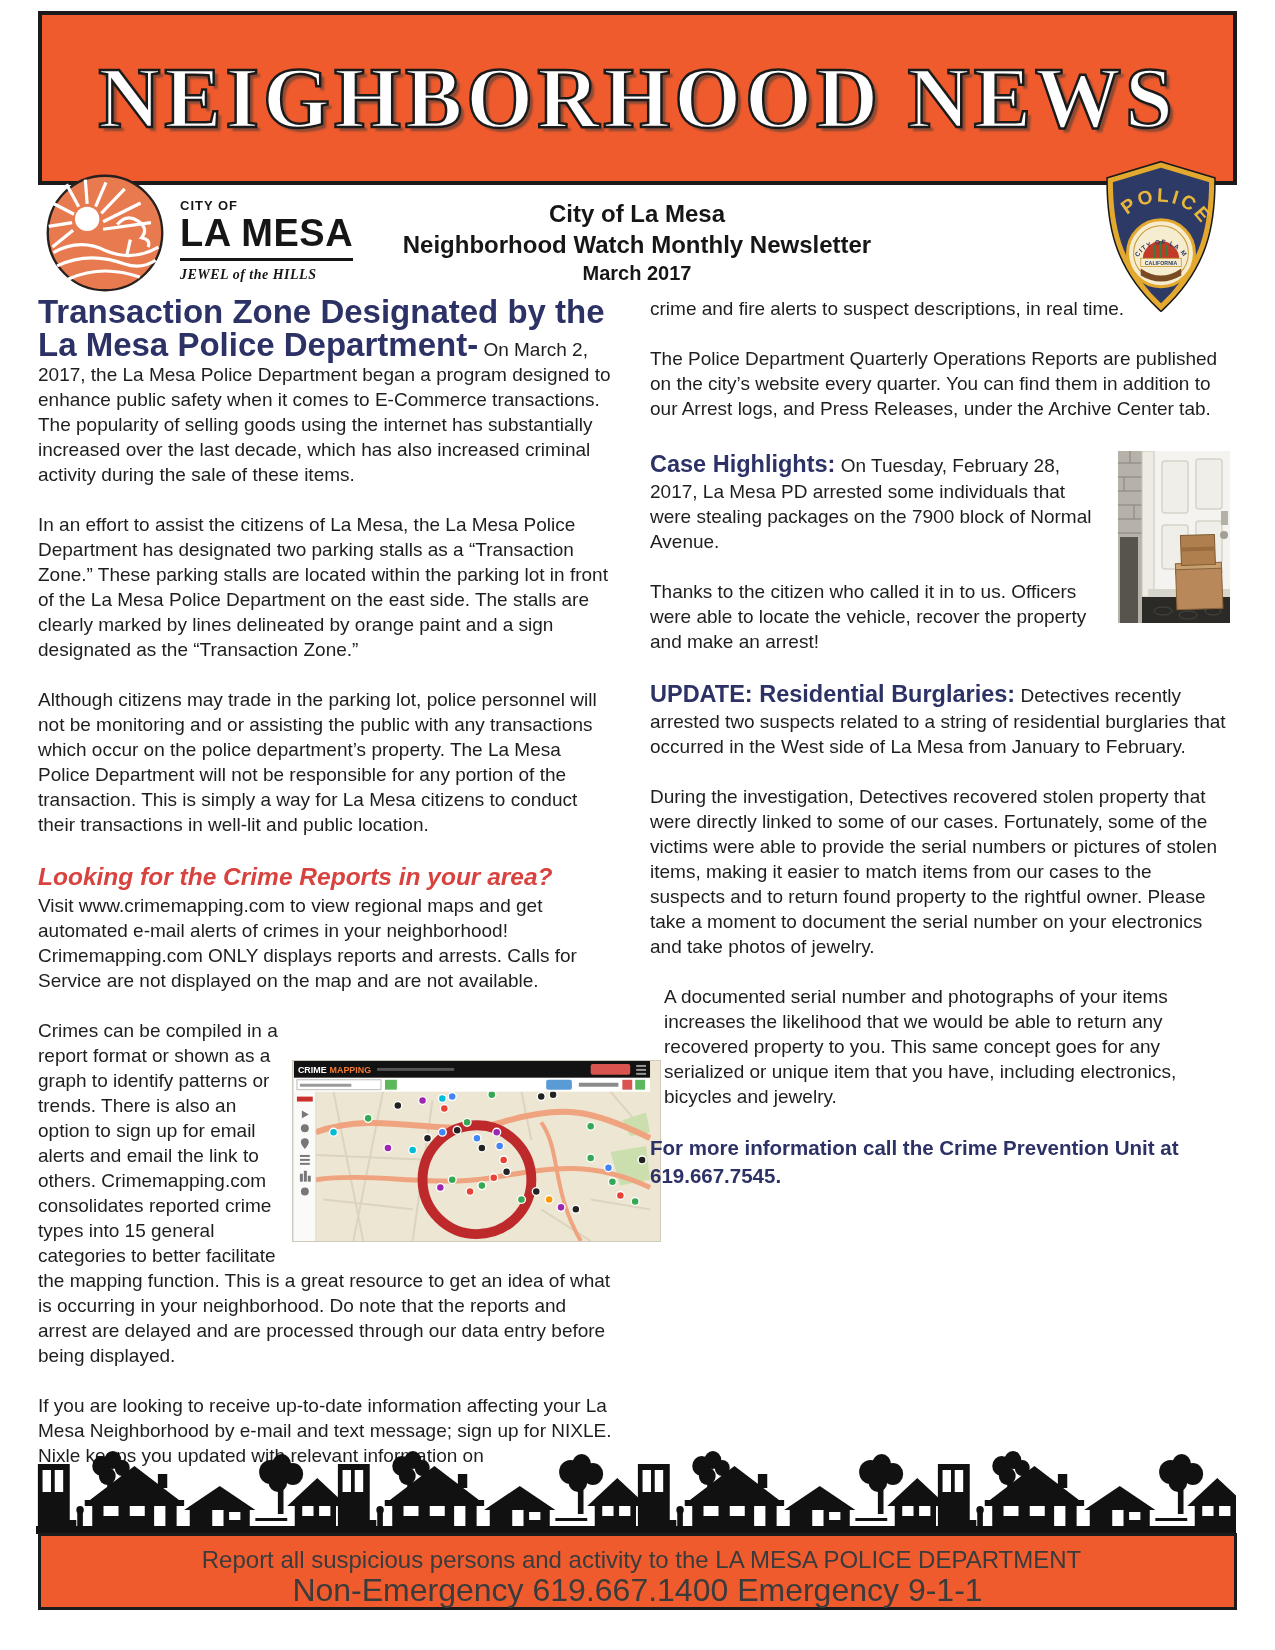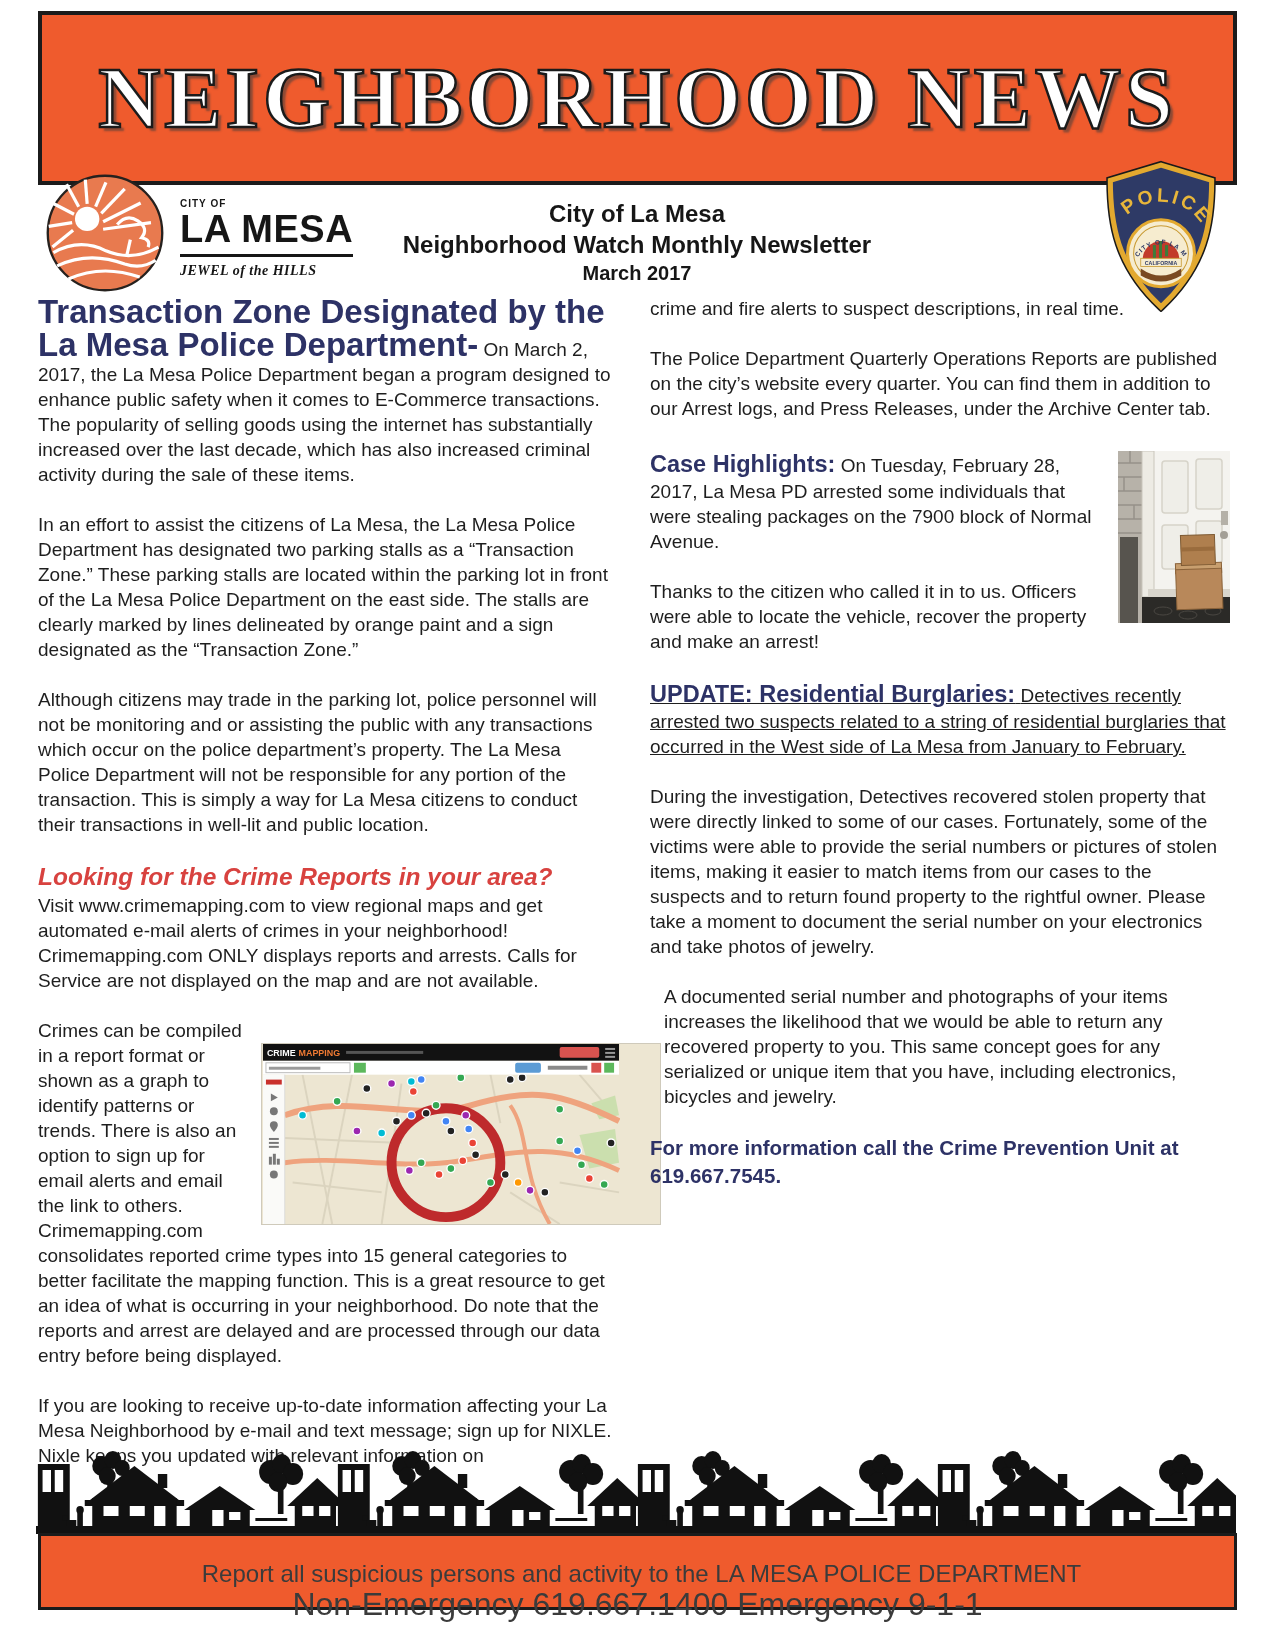--- a/index.html
+++ b/index.html
@@ -8,52 +8,52 @@
 
   
   .banner{position:absolute;left:38px;top:11px;width:1199px;height:174px;background:#EF5B2D;
           border:4px solid #1b1b1b;box-sizing:border-box;display:flex;align-items:center;justify-content:center;font-family:Liberation Serif, serif;}
   .banner-title{font-size:86px;font-weight:800;letter-spacing:4px;color:#ffffff;
           -webkit-text-stroke:2.5px #1b1b1b;text-shadow:4px 4px 2px rgba(60,60,60,.55);white-space:nowrap;}
 
   
   .logo{position:absolute;left:44px;top:172px;display:flex;z-index:3;}
   .logo-text{margin-left:14px;margin-top:26px;}
-  .logo-cityof{font-size:10px;font-weight:900;letter-spacing:1px;color:#161616;}
+  .logo-cityof{font-size:13px;font-weight:900;letter-spacing:1px;color:#161616;}
   .logo-name{font-size:38px;font-weight:900;letter-spacing:.5px;color:#161616;line-height:40px;
              border-bottom:3px solid #161616;padding-bottom:5px;display:inline-block;}
   .logo-tagline{font-family:"Liberation Serif", serif;font-style:italic;font-weight:800;
              font-size:14px;color:#161616;margin-top:6px;letter-spacing:.5px;}
   .mast-center{position:absolute;left:337px;top:198px;width:600px;text-align:center;z-index:2;}
   .mast-line1,.mast-line2{font-size:24px;font-weight:bold;line-height:31px;color:#161616;}
   .mast-line3{font-size:20px;font-weight:bold;line-height:26px;color:#161616;}
   .badge{position:absolute;left:1100px;top:160px;z-index:3;}
 
   
   .columns{position:absolute;left:38px;top:296px;width:1200px;display:flex;}
   .col-left{width:578px;flex:none;}
   .col-right{width:580px;flex:none;margin-left:34px;}
   p{margin:0 0 25px 0;font-size:19px;line-height:25px;}
   .h-navy{font-size:33px;font-weight:bold;color:#2D3266;line-height:31px;}
   .h-navy-big{font-size:23.5px;font-weight:bold;color:#2D3266;line-height:30px;}
   .h-red{font-size:24.5px;font-weight:bold;font-style:italic;color:#D8423F;line-height:30px;margin:24px 0 1px 0;}
   .more-info{font-size:20.5px;font-weight:bold;color:#2D3266;line-height:28px;margin-top:24px;}
   .indent{padding-left:14px;}
   .case-block{margin-top:28px;}
-  .update-para{margin-top:20px;text-decoration:underline;}
-  .map-float{float:right;width:400px;height:182px;margin:25px -45px 8px 14px;
+  .update-para{margin-top:20px;}
+  .map-float{float:right;width:369px;height:182px;margin:42px -45px 8px 14px;
              border:1px solid #cfcabb;box-sizing:border-box;background:#EDE6D2;}
   .photo-float{float:right;width:112px;height:172px;margin:2px 0 4px 14px;}
   .nixle{margin-bottom:0;}
 
   
   .houses{position:absolute;left:36px;top:1448px;width:1200px;height:86px;z-index:4;}
   .footer-bar{position:absolute;left:38px;top:1533px;width:1199px;height:77px;background:#EF5B2D;
               border:3px solid #1b1b1b;box-sizing:border-box;text-align:center;z-index:5;}
-  .footer-line1{font-size:24px;color:#3b3b3b;margin-top:23px;line-height:30px;padding-left:8px;}
+  .footer-line1{font-size:24px;color:#3b3b3b;margin-top:9px;line-height:30px;padding-left:8px;}
   .footer-line2{font-size:32px;color:#3b3b3b;line-height:30px;}
 </style>
 </head>
 <body>
 
 <div class="page">
 
   <div class="banner">
     <span class="banner-title">NEIGHBORHOOD NEWS</span>
   </div>

